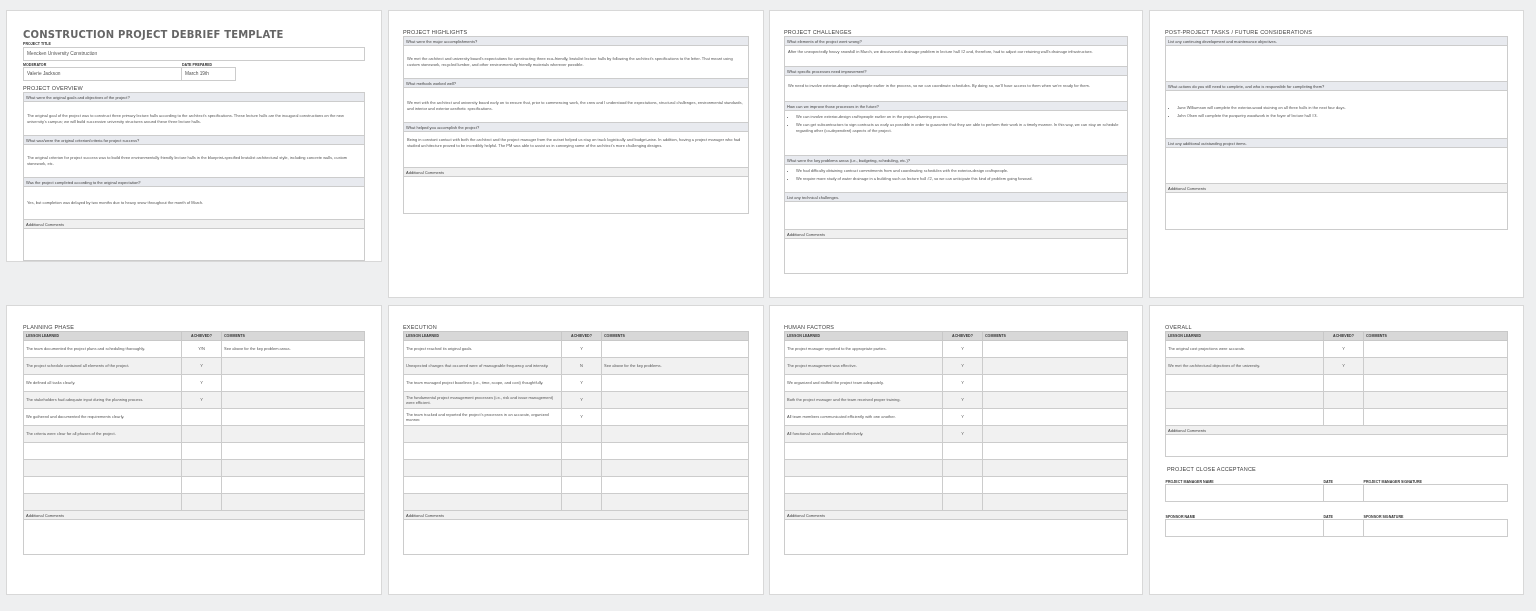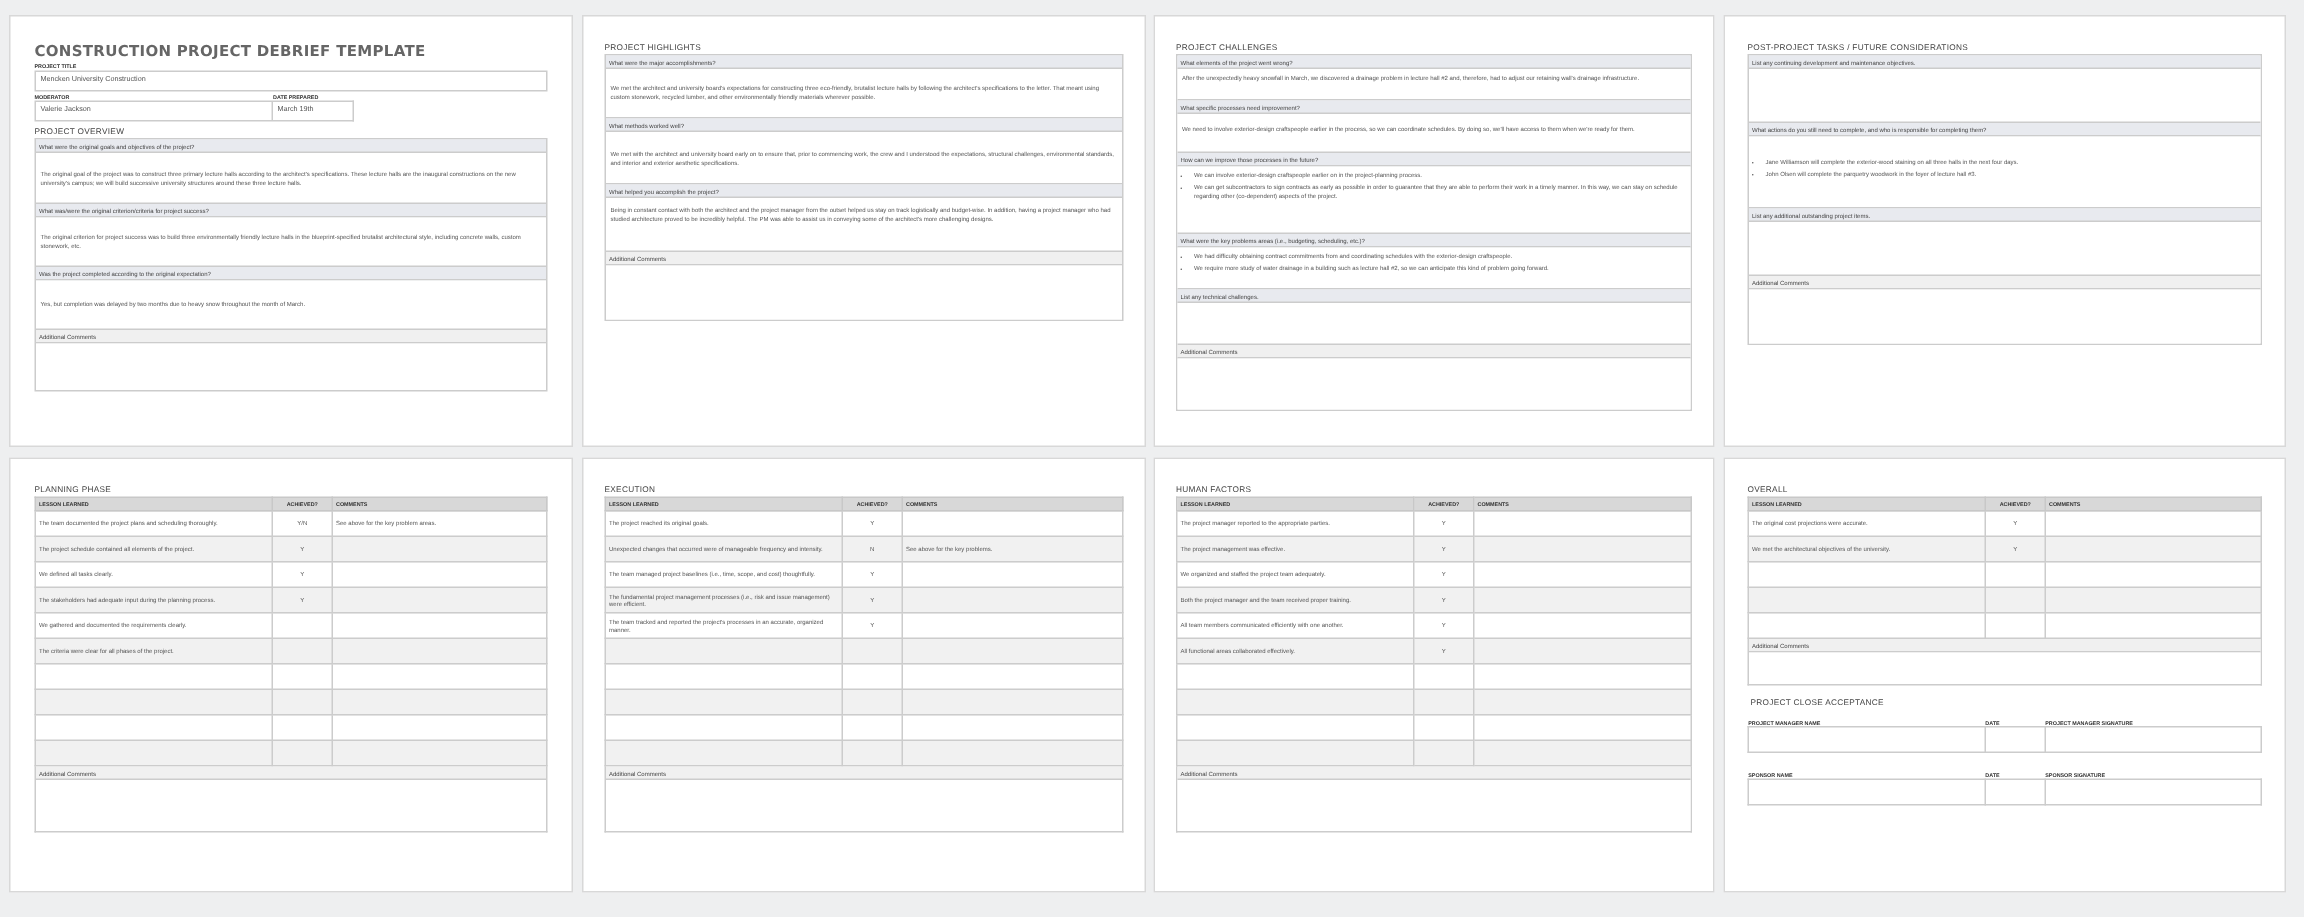--- a/index.html
+++ b/index.html
@@ -22,21 +22,21 @@
   table.lt td { font-size: 4px; color: #555; padding: 1px 2px; height: 17px; border: 1px solid #ccc; vertical-align: middle; line-height: 5.5px; }
   table.lt tr:nth-child(even) td { background: #f1f1f1; }
   table.lt td.ach { text-align: center; }
   .addl-wrap { border: 1px solid #ccc; border-top: none; }
   .sig-table { border-collapse: collapse; width: 100%; }
   .sig-table td { border: 1px solid #ccc; height: 17px; }
 </style>
 </head>
 <body>
 
-<div class="page" style="left:6px;top:10px;width:376px;height:288px;padding:18px 16px 16px 16px;">
+<div class="page" style="left:6px;top:10px;width:376px;height:252px;padding:18px 16px 16px 16px;">
   <div class="main-title">CONSTRUCTION PROJECT DEBRIEF TEMPLATE</div>
   <div class="tiny-label" style="margin-top:2px;">PROJECT TITLE</div>
   <div class="box" style="margin-top:1px;height:14px;">Mencken University Construction</div>
   <div style="display:flex;margin-top:2px;">
     <div style="width:159px;">
       <div class="tiny-label">MODERATOR</div>
     </div>
     <div>
       <div class="tiny-label">DATE PREPARED</div>
     </div>

